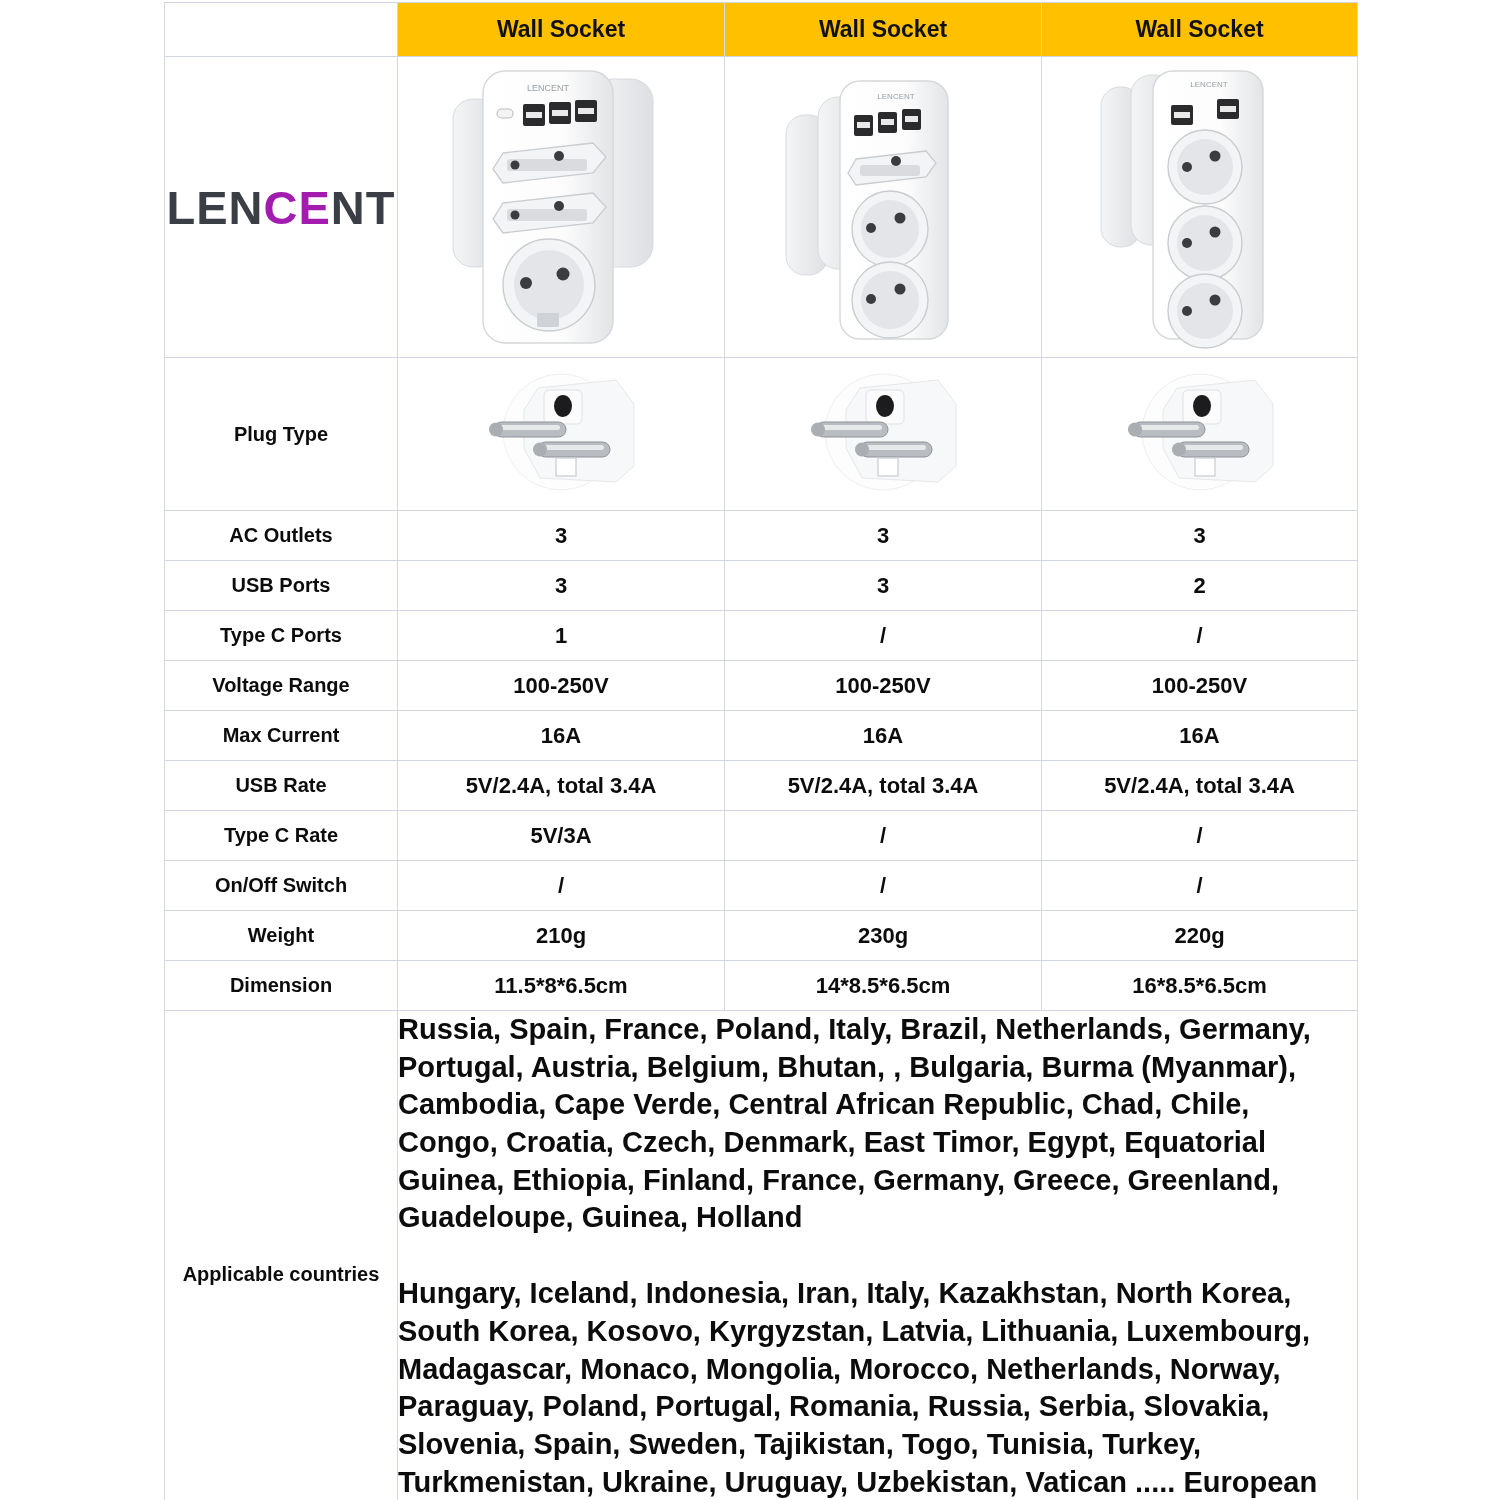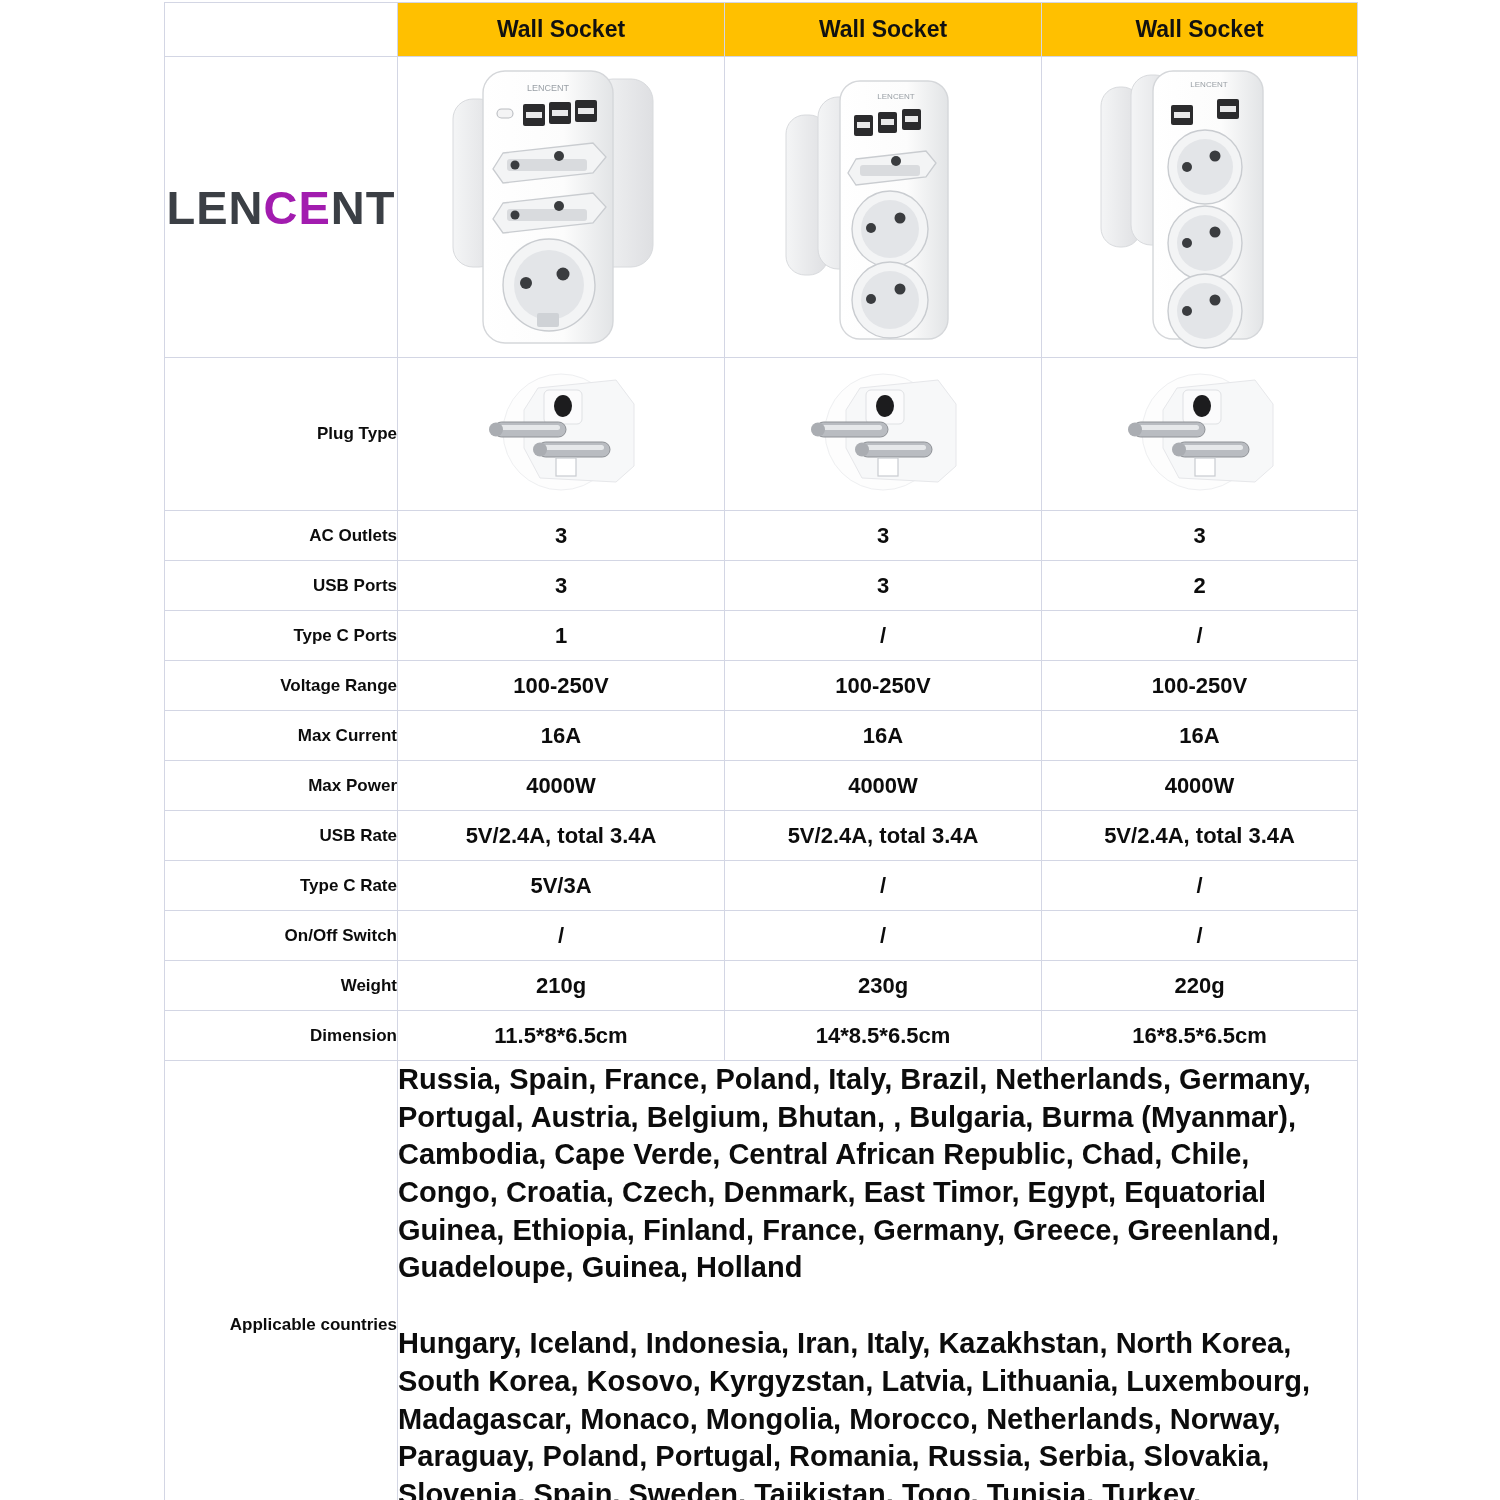--- a/index.html
+++ b/index.html
@@ -42,25 +42,25 @@
     text-align: center;
     height: 54px;
     border-left-color: #ffc000;
     border-right-color: #ffc000;
     border-top-color: #ffc000;
     border-bottom-color: #ffc000;
   }
 
   
   .lbl {
-    font-size: 17px;
+    font-size: 20px;
     font-weight: bold;
     color: #0c0c0c;
     padding-left: 8px;
-    text-align: right;
+    text-align: center;
   }
   .val {
     font-size: 22px;
     font-weight: bold;
     color: #0c0c0c;
     text-align: center;
   }
   .row-spec td { height: 50px; }
   .row-img td { height: 241px; }
   .row-plug td { height: 153px; }
@@ -359,26 +359,20 @@
       <td class="val">100-250V</td>
     </tr>
 
     <tr class="row-spec">
       <td class="lbl">Max Current</td>
       <td class="val">16A</td>
       <td class="val">16A</td>
       <td class="val">16A</td>
     </tr>
 
-    <tr class="row-spec">
-      <td class="lbl">Max Power</td>
-      <td class="val">4000W</td>
-      <td class="val">4000W</td>
-      <td class="val">4000W</td>
-    </tr>
 
     <tr class="row-spec">
       <td class="lbl">USB Rate</td>
       <td class="val">5V/2.4A, total 3.4A</td>
       <td class="val">5V/2.4A, total 3.4A</td>
       <td class="val">5V/2.4A, total 3.4A</td>
     </tr>
 
     <tr class="row-spec">
       <td class="lbl">Type C Rate</td>

